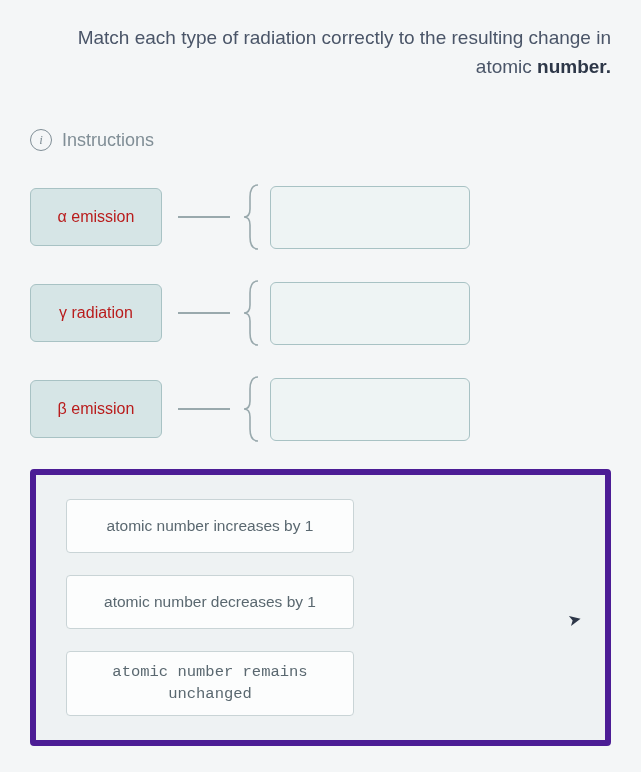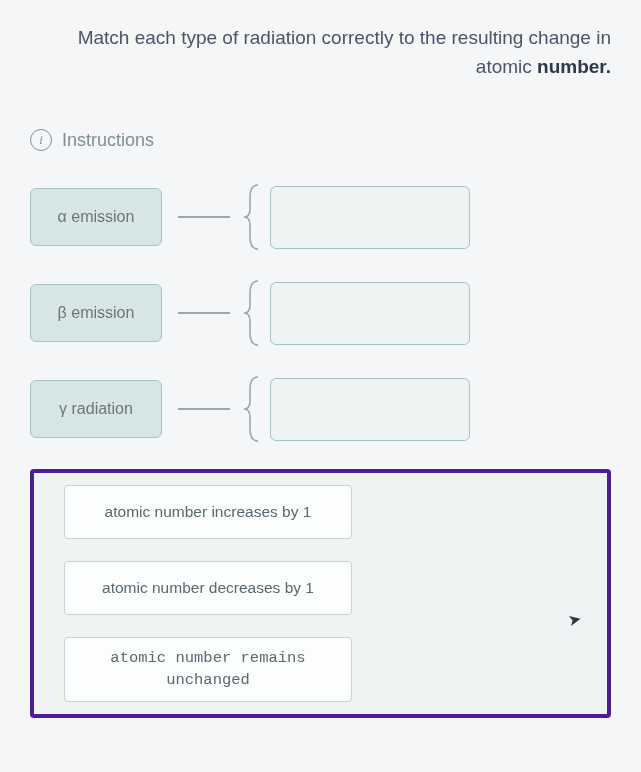--- a/index.html
+++ b/index.html
@@ -59,21 +59,21 @@
     }
     .match-source {
       width: 132px;
       height: 58px;
       background: #d6e5e6;
       border: 1px solid #a8c2c4;
       border-radius: 6px;
       display: flex;
       align-items: center;
       justify-content: center;
-      color: #737373;
+      color: #b91c1c;
       font-size: 16px;
     }
     .match-connector {
       width: 52px;
       height: 1.5px;
       background: #99a9ad;
       margin: 0 10px 0 16px;
     }
     .match-brace {
       width: 24px;
@@ -88,23 +88,23 @@
     }
     .match-target {
       width: 200px;
       height: 63px;
       background: #eef4f4;
       border: 1px solid #a8c2c4;
       border-radius: 6px;
       margin-left: 6px;
     }
     .answer-bank {
-      border: 4px solid #4c1d95;
+      border: 6px solid #4c1d95;
       border-radius: 4px;
-      padding: 12px 30px;
+      padding: 24px 30px;
       background: #eef2f3;
       margin-top: 16px;
     }
     .answer-option {
       width: 288px;
       min-height: 54px;
       background: #fcfdfd;
       border: 1px solid #c9d4d6;
       border-radius: 4px;
       display: flex;
@@ -152,34 +152,34 @@
     <div class="match-brace">
       <svg viewBox="0 0 24 72" fill="none" stroke="#99a9ad" stroke-width="1.6">
         <path d="M18 4 Q10 4 10 16 L10 28 Q10 36 4 36 Q10 36 10 44 L10 56 Q10 68 18 68"></path>
       </svg>
     </div>
     <div class="match-target"></div>
   </div>
 
   <div class="match-row">
     <div class="match-source">
-      <span>β emission</span>
+      <span>γ radiation</span>
     </div>
     <div class="match-connector"></div>
     <div class="match-brace">
       <svg viewBox="0 0 24 72" fill="none" stroke="#99a9ad" stroke-width="1.6">
         <path d="M18 4 Q10 4 10 16 L10 28 Q10 36 4 36 Q10 36 10 44 L10 56 Q10 68 18 68"></path>
       </svg>
     </div>
     <div class="match-target"></div>
   </div>
 
   <div class="match-row">
     <div class="match-source">
-      <span>γ radiation</span>
+      <span>β emission</span>
     </div>
     <div class="match-connector"></div>
     <div class="match-brace">
       <svg viewBox="0 0 24 72" fill="none" stroke="#99a9ad" stroke-width="1.6">
         <path d="M18 4 Q10 4 10 16 L10 28 Q10 36 4 36 Q10 36 10 44 L10 56 Q10 68 18 68"></path>
       </svg>
     </div>
     <div class="match-target"></div>
   </div>
 

